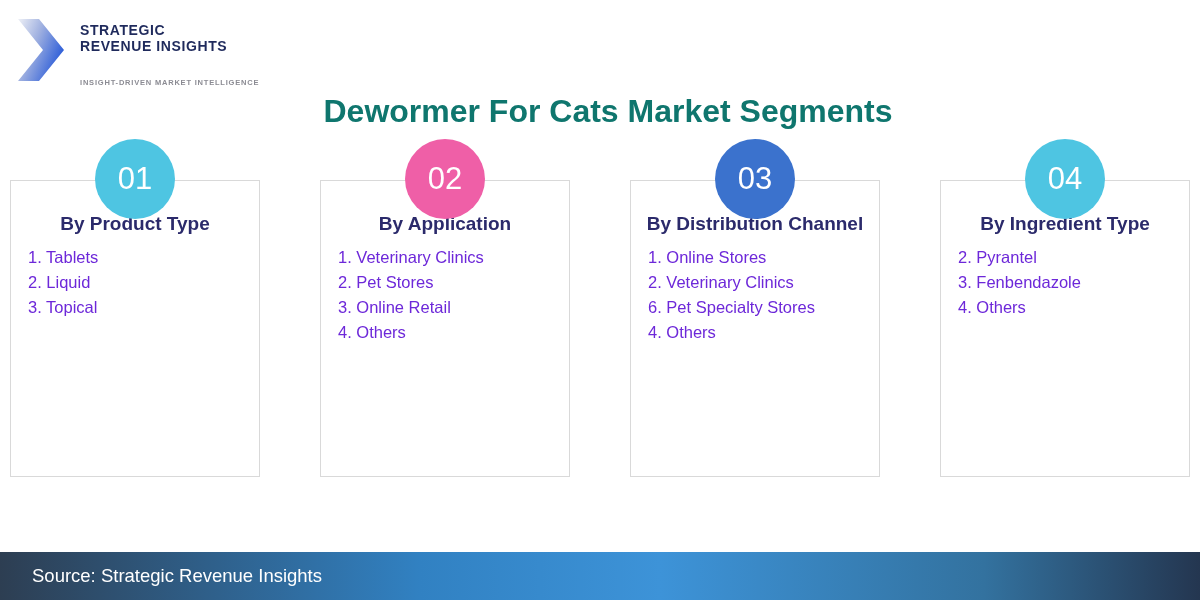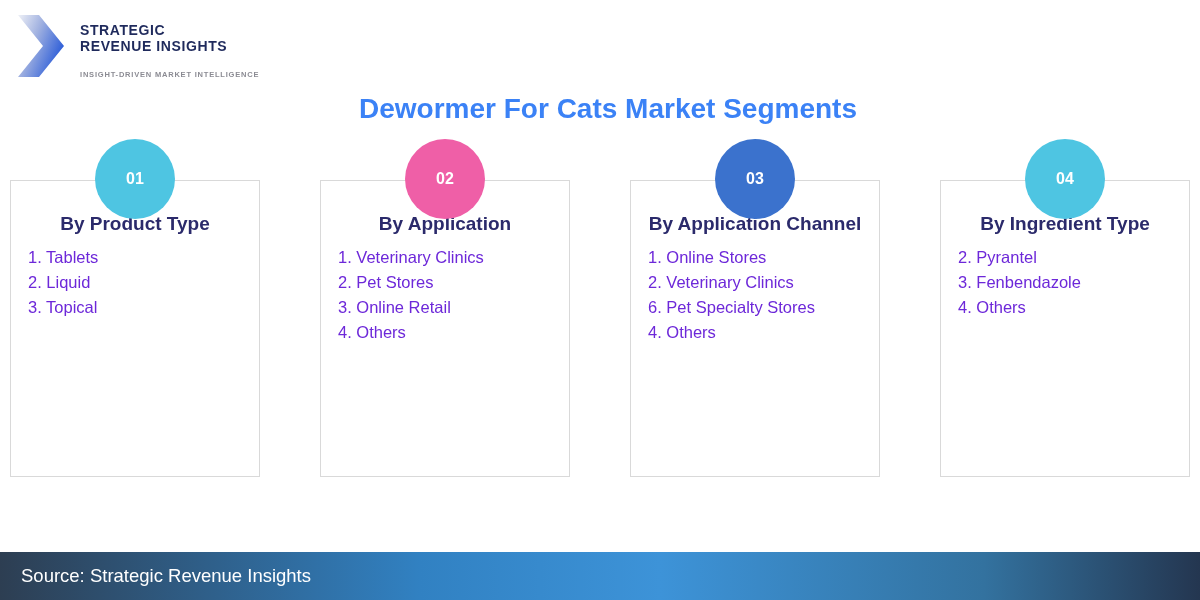--- a/index.html
+++ b/index.html
@@ -24,37 +24,37 @@
   .logo-chevron { width: 46px; height: 62px; margin-right: 16px; }
   .logo-textblock { padding-top: 10px; }
   .logo-name {
     font-size: 14px;
     font-weight: bold;
     letter-spacing: 0.6px;
     color: #1f2a5c;
     line-height: 16px;
   }
   .logo-tagline {
-    margin-top: 16px;
+    margin-top: 24px;
     font-size: 7.5px;
     letter-spacing: 0.8px;
     color: #8b8b93;
     font-weight: bold;
   }
 
   
   .title {
     position: absolute;
     top: 93px;
     left: 0;
     width: 100%;
     text-align: center;
-    font-size: 28px;
+    font-size: 32px;
     font-weight: bold;
-    color: #3b82f6;
+    color: #0f766e;
     padding-left: 16px;
   }
 
   
   .card {
     position: absolute;
     top: 180px;
     width: 250px;
     height: 297px;
     background: #ffffff;
@@ -69,22 +69,22 @@
     top: -42px;
     left: 50%;
     transform: translateX(-50%);
     width: 80px;
     height: 80px;
     border-radius: 50%;
     display: flex;
     align-items: center;
     justify-content: center;
     color: #ffffff;
-    font-size: 16px;
-    font-weight: bold;
+    font-size: 31px;
+    font-weight: normal;
     z-index: 2;
   }
   .card-heading {
     margin-top: 28px;
     padding: 0 6px;
     text-align: center;
     font-size: 19px;
     line-height: 30px;
     font-weight: bold;
     color: #2b2a6b;
@@ -101,21 +101,21 @@
     position: absolute;
     left: 0;
     bottom: 0;
     width: 100%;
     height: 48px;
     background: linear-gradient(90deg,
       #2d3e52 0%, #3181c2 35%, #3d93d8 55%, #33729f 82%, #243650 100%);
     display: flex;
     align-items: center;
     justify-content: space-between;
-    padding: 0 21px;
+    padding: 0 32px;
     color: #ffffff;
     font-size: 18.5px;
     gap: 8px;
   }
 </style>
 </head>
 <body>
 
 <div class="page">
 
@@ -157,21 +157,21 @@
       <div class="card-items">
           <div class="item">1. Veterinary Clinics</div>
           <div class="item">2. Pet Stores</div>
           <div class="item">3. Online Retail</div>
           <div class="item">4. Others</div>
         </div>
     </div>
 
     <div class="card card-3">
       <div class="circle" style="background: rgb(59, 114, 205);">03</div>
-      <h2 class="card-heading">By Application Channel</h2>
+      <h2 class="card-heading">By Distribution Channel</h2>
       <div class="card-items">
           <div class="item">1. Online Stores</div>
           <div class="item">2. Veterinary Clinics</div>
           <div class="item">6. Pet Specialty Stores</div>
           <div class="item">4. Others</div>
         </div>
     </div>
 
     <div class="card card-4">
       <div class="circle" style="background: rgb(78, 197, 226);">04</div>

